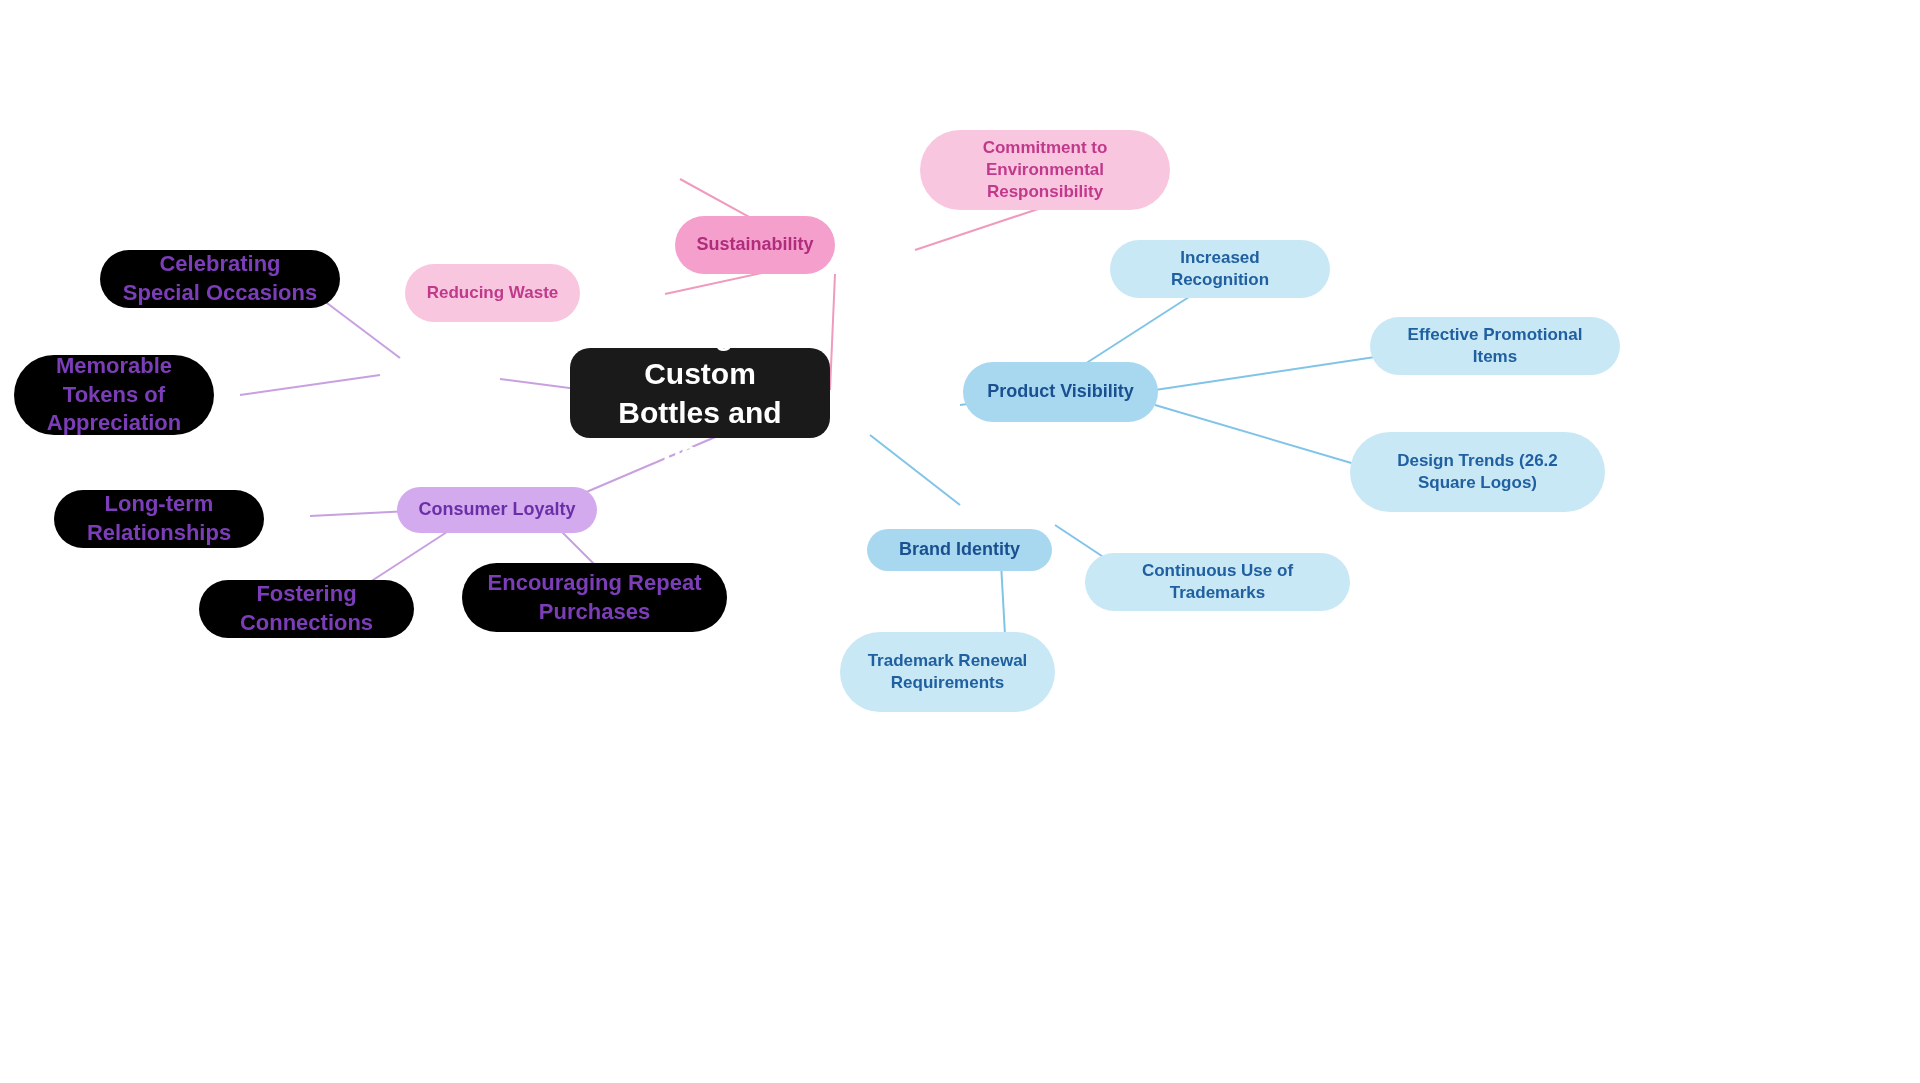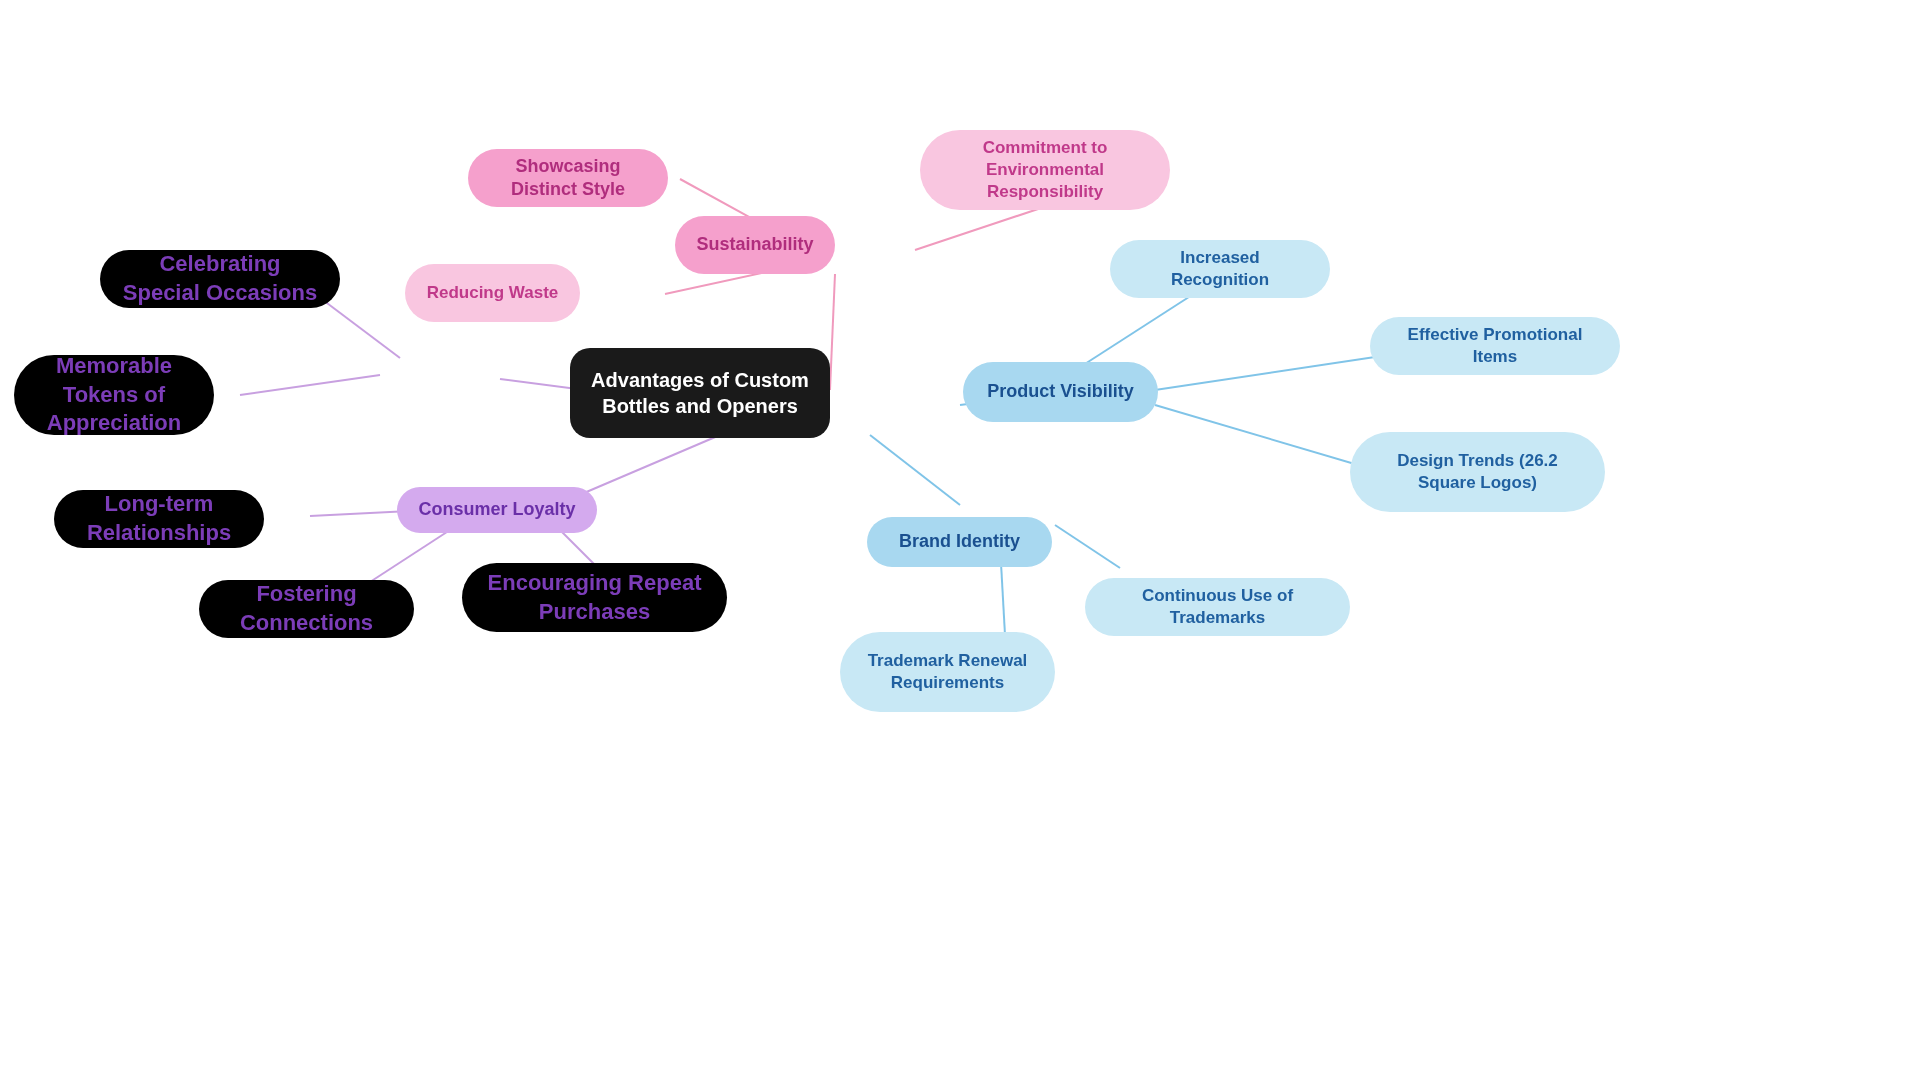--- a/index.html
+++ b/index.html
@@ -37,21 +37,21 @@
       font-weight: 600;
       line-height: 1.3;
       padding: 12px 20px;
       cursor: default;
     }
 
     .node-center {
       background: #1a1a1a;
       color: #ffffff;
       border-radius: 20px;
-      font-size: 20px;
+      font-size: 30px;
       font-weight: 600;
       width: 260px;
       height: 90px;
       padding: 15px 20px;
     }
 
     .node-pink-light {
       background: #f9c6e0;
       color: #c0398a;
       border: none;
@@ -127,33 +127,32 @@
     <line x1="870" y1="435" x2="960" y2="505" stroke="#80c4e8" stroke-width="2"></line>
 
     <line x1="1055" y1="525" x2="1120" y2="568" stroke="#80c4e8" stroke-width="2"></line>
 
     <line x1="1000" y1="545" x2="1005" y2="635" stroke="#80c4e8" stroke-width="2"></line>
   </svg>
 
   <div class="node node-center" style="left:570px; top:348px; width:260px; height:90px;">Advantages of Custom Bottles and Openers</div>
 
   <div class="node node-pink-medium" style="left:675px; top:216px; width:160px; height:58px;">Sustainability</div>
-  <div class="node node-pink-medium" style="left:468px; top:149px; width:200px; height:58px;">Showcasing Distinct Style</div>
   <div class="node node-pink-light" style="left:405px; top:264px; width:175px; height:58px;">Reducing Waste</div>
   <div class="node node-pink-light" style="left:920px; top:130px; width:250px; height:80px;">Commitment to Environmental Responsibility</div>
 
   <div class="node node-purple-light" style="left:100px; top:250px; width:240px; height:58px;">Celebrating Special Occasions</div>
   <div class="node node-purple-light" style="left:14px; top:355px; width:200px; height:80px;">Memorable Tokens of Appreciation</div>
 
   <div class="node node-purple-medium" style="left:397px; top:487px; width:200px; height:46px;">Consumer Loyalty</div>
   <div class="node node-purple-light" style="left:54px; top:490px; width:210px; height:58px;">Long-term Relationships</div>
   <div class="node node-purple-light" style="left:199px; top:580px; width:215px; height:58px;">Fostering Connections</div>
   <div class="node node-purple-light" style="left:462px; top:563px; width:265px; height:69px;">Encouraging Repeat Purchases</div>
 
   <div class="node node-blue-light" style="left:1110px; top:240px; width:220px; height:58px;">Increased Recognition</div>
   <div class="node node-blue-medium" style="left:963px; top:362px; width:195px; height:60px;">Product Visibility</div>
   <div class="node node-blue-light" style="left:1370px; top:317px; width:250px; height:58px;">Effective Promotional Items</div>
   <div class="node node-blue-light" style="left:1350px; top:432px; width:255px; height:80px;">Design Trends (26.2 Square Logos)</div>
 
-  <div class="node node-blue-medium" style="left:867px; top:517px; width:185px; height:50px;">Brand Identity</div>
-  <div class="node node-blue-light" style="left:1085px; top:578px; width:265px; height:58px;">Continuous Use of Trademarks</div>
+  <div class="node node-blue-medium" style="left:867px; top:529px; width:185px; height:42px;">Brand Identity</div>
+  <div class="node node-blue-light" style="left:1085px; top:553px; width:265px; height:58px;">Continuous Use of Trademarks</div>
   <div class="node node-blue-light" style="left:840px; top:632px; width:215px; height:80px;">Trademark Renewal Requirements</div>
 </div>
 
 </body></html>

